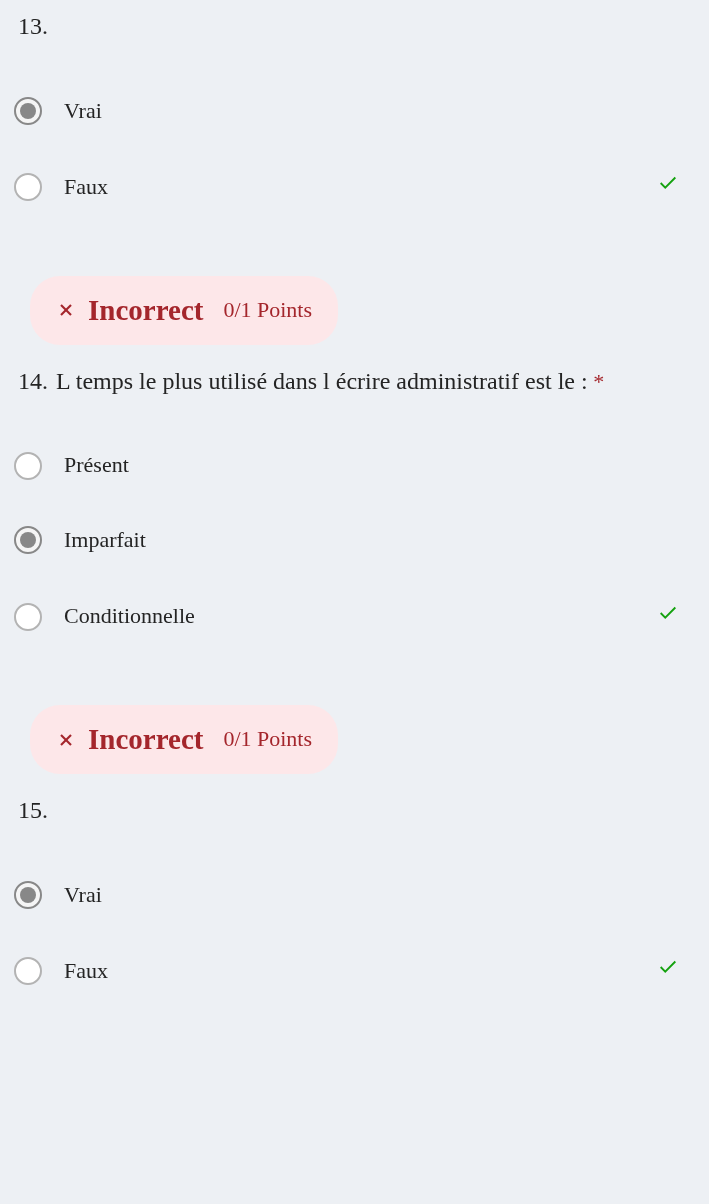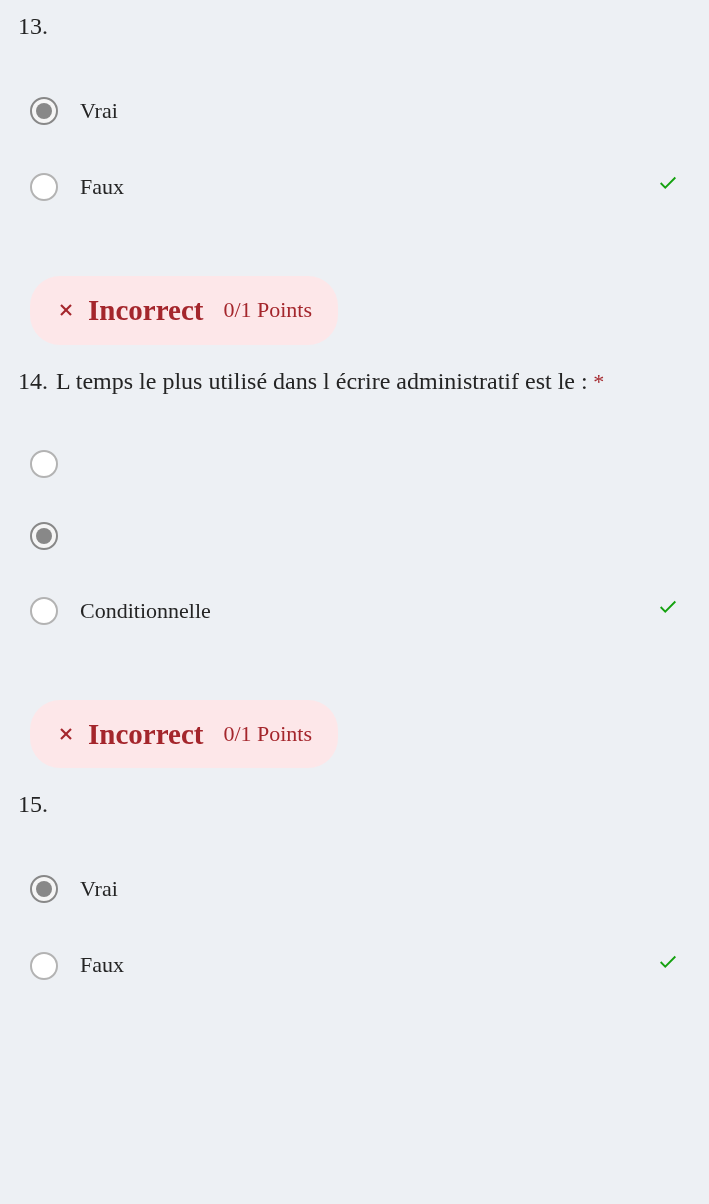--- a/index.html
+++ b/index.html
@@ -36,21 +36,21 @@
     .question-text {
       font-size: 24px;
       color: #242424;
       line-height: 1.35;
     }
     .required-asterisk {
       color: #a4262c;
       font-size: 22px;
     }
     .options {
-      padding: 0 30px 0 30px;
+      padding: 0 30px 0 14px;
     }
     .option-row {
       display: flex;
       align-items: center;
       padding: 22px 0;
     }
     .radio {
       width: 28px;
       height: 28px;
       border: 2px solid #b3b3b3;
@@ -156,23 +156,25 @@
   <div class="question-header">
     <div class="question-number">14.</div>
     <div>
       <span class="question-text">L temps le plus utilisé dans l écrire administratif est le :</span>
       <span class="required-asterisk">*</span>
     </div>
   </div>
   <div class="options">
     <div class="option-row">
       <div class="radio"></div>
+      <div class="option-label">Présent</div>
     </div>
     <div class="option-row">
       <div class="radio selected"></div>
+      <div class="option-label">Imparfait</div>
     </div>
     <div class="option-row">
       <div class="radio"></div>
       <div class="option-label">Conditionnelle</div>
       <div class="correct-check">
         <svg class="checkmark-svg" viewBox="0 0 24 24" fill="none" stroke="currentColor" stroke-width="2">
             <polyline points="20 6 9 17 4 12"></polyline>
           </svg>
       </div>
     </div>

